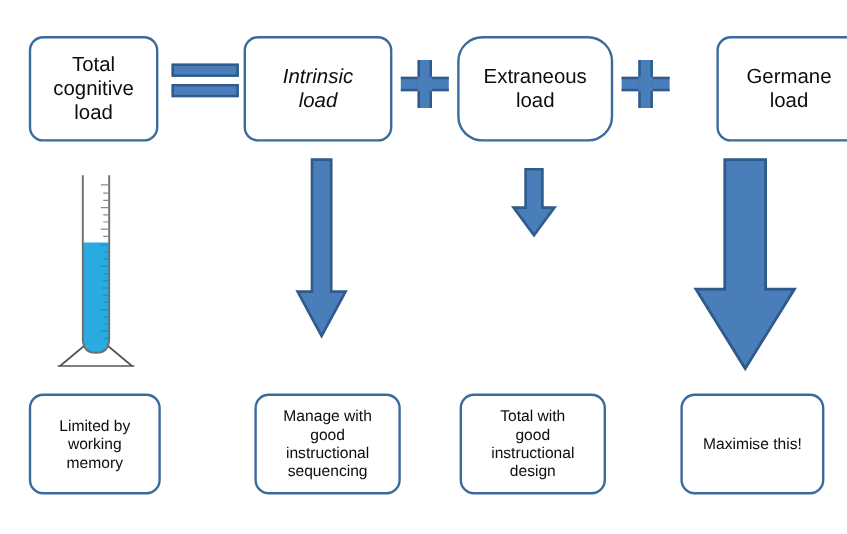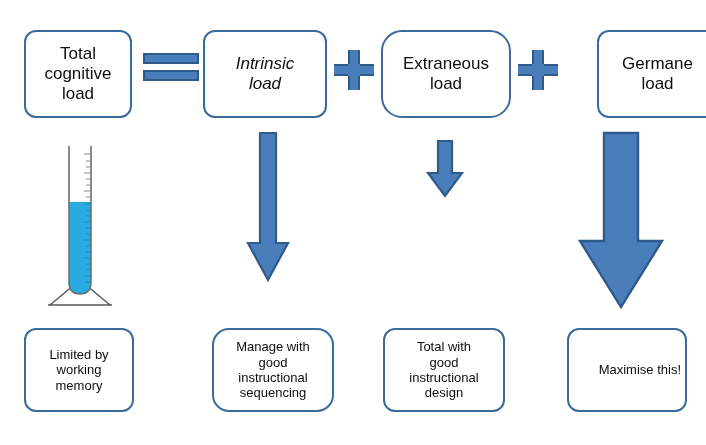--- a/index.html
+++ b/index.html
@@ -207,31 +207,31 @@
       <path d="M28 2 L62 2 L62 110 L86 110 L45 176 L4 110 L28 110 Z" fill="#4a7ebb" stroke="#2e5b8a" stroke-width="2.4" stroke-linejoin="miter"></path>
     </svg>
   </div>
 
   <div class="node bottom" style="left:24px; top:328px; width:110px; height:84px;">
     <span class="txt">Limited by
 working
 memory</span>
   </div>
 
-  <div class="node bottom" style="left:212px; top:328px; width:122px; height:84px;border-radius:17px;">
+  <div class="node bottom" style="left:212px; top:328px; width:122px; height:84px;">
     <span class="txt">Manage with
 good
 instructional
 sequencing</span>
   </div>
 
   <div class="node bottom" style="left:383px; top:328px; width:122px; height:84px;">
     <span class="txt">Total with
 good
 instructional
 design</span>
   </div>
 
-  <div class="node bottom" style="left:567px; top:328px; width:120px; height:84px;justify-content:flex-end;">
+  <div class="node bottom" style="left:567px; top:328px; width:120px; height:84px;">
     <span class="txt">Maximise this!</span>
   </div>
 
 </div>
 
 </body></html>

